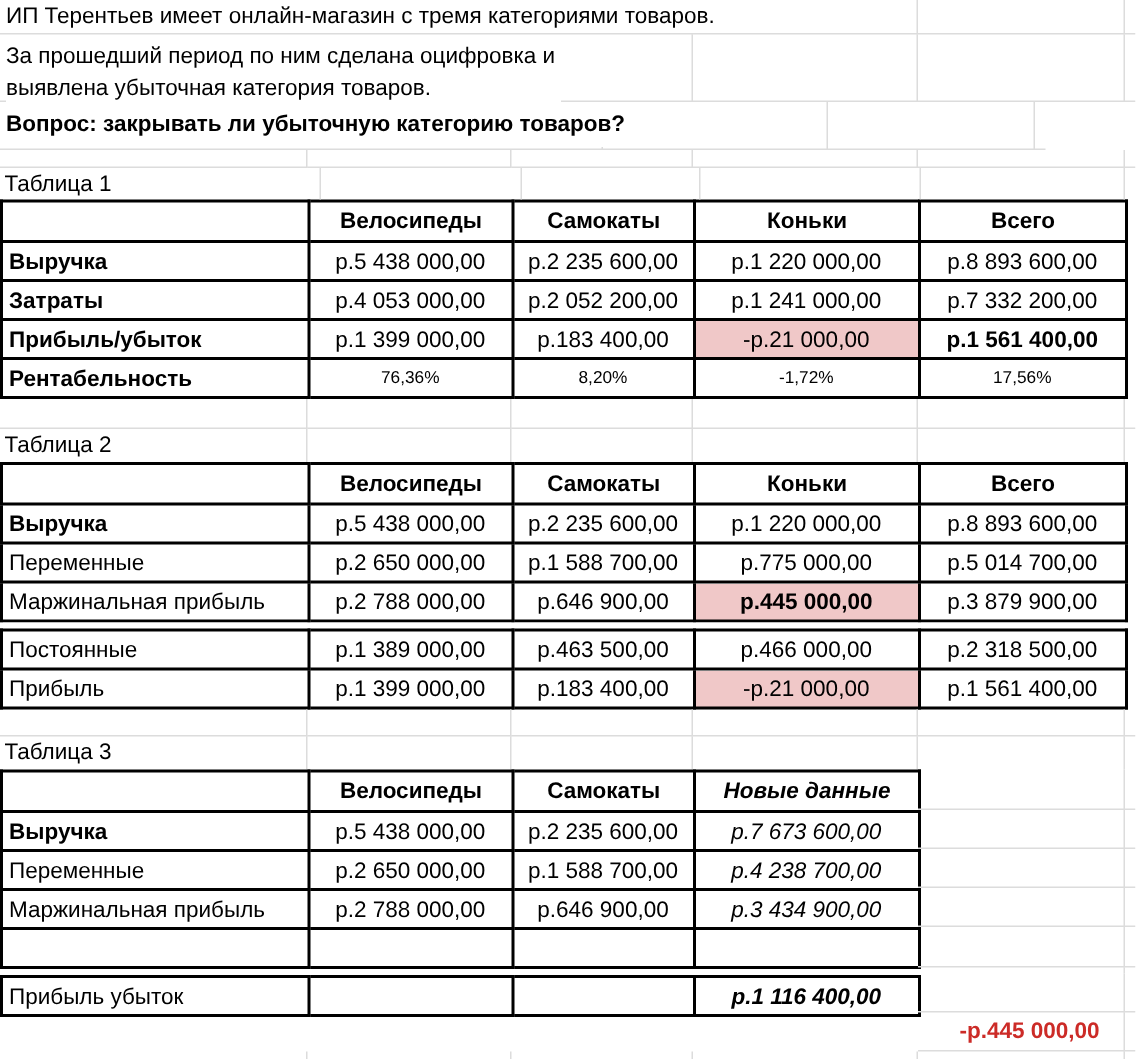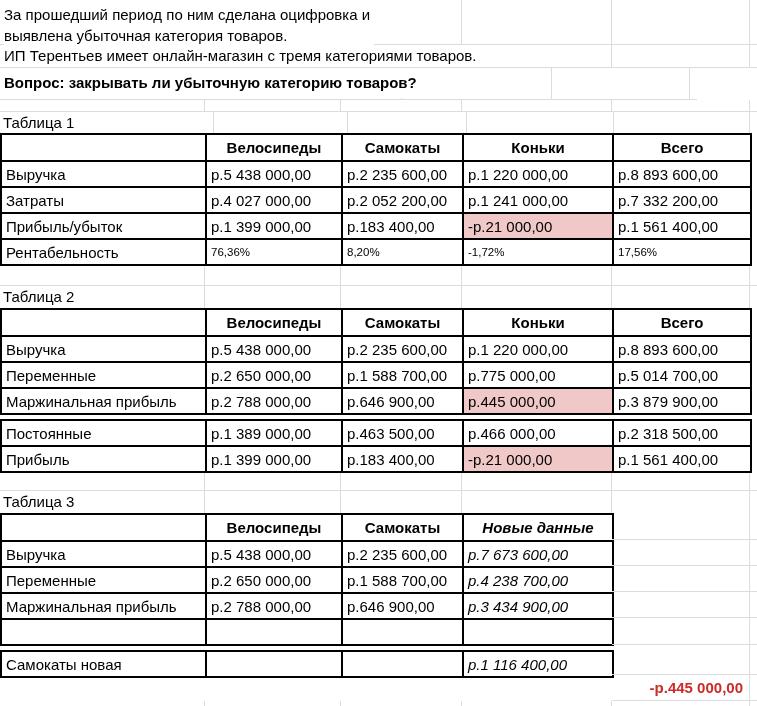--- a/index.html
+++ b/index.html
@@ -22,48 +22,48 @@
   .tbl-title { line-height:21px; padding-left:3px; }
 
   
   table.tbl { border-collapse:collapse; table-layout:fixed; }
   table.tbl td {
     border:2px solid #000; height:26px; padding:0 5px 0 4px;
     white-space:nowrap; overflow:hidden; vertical-align:middle;
   }
   tr.hdr td { text-align:center; font-weight:bold; height:27px; padding:0 2px; }
   td.lbl { text-align:left; }
-  td.val { text-align:left; }
-  .b { font-weight:normal; }
+  td.val { text-align:center; }
+  .b { font-weight:bold; }
   .i { font-style:italic; }
   .sm { font-size:11.5px; }
   .hl { background:var(--hl); }
   .spacer { height:4px; background:#fff; }
 
   .t3wrap { display:flex; }
   .delta {
     color:var(--neg); font-weight:bold; text-align:right;
-    padding-right:6px; line-height:26px;
+    padding-right:16px; line-height:26px;
   }
 </style>
 </head>
 <body>
 
 <div class="sheet">
 
+  <div class="bgrow" style="height:23px">
+    <div class="bgcell bb note" style="width:462px;line-height:22px"><span class="note-inner">ИП Терентьев имеет онлайн-магазин с тремя категориями товаров.</span></div>
+    <div class="bgcell bb" style="width:150px"></div>
+    <div class="bgcell bb" style="width:138px"></div>
+    <div class="bgcell bb noline" style="width:7px"></div>
+  </div>
+
   <div class="bgrow" style="height:45px">
     <div class="bgcell bb note pre" style="width:462px"><span class="note-inner pre">За прошедший период по ним сделана оцифровка и
 выявлена убыточная категория товаров.</span></div>
-    <div class="bgcell bb" style="width:150px"></div>
-    <div class="bgcell bb" style="width:138px"></div>
-    <div class="bgcell bb noline" style="width:7px"></div>
-  </div>
-
-  <div class="bgrow" style="height:23px">
-    <div class="bgcell bb note" style="width:462px;line-height:22px"><span class="note-inner">ИП Терентьев имеет онлайн-магазин с тремя категориями товаров.</span></div>
     <div class="bgcell bb" style="width:150px"></div>
     <div class="bgcell bb" style="width:138px"></div>
     <div class="bgcell bb noline" style="width:7px"></div>
   </div>
 
   <div class="bgrow" style="height:32px">
     <div class="bgcell bb note q" style="width:402px"><span class="note-inner">Вопрос: закрывать ли убыточную категорию товаров?</span></div>
     <div class="bgcell bb" style="width:150px"></div>
     <div class="bgcell bb" style="width:138px"></div>
     <div class="bgcell bb noline" style="width:7px"></div>
@@ -105,21 +105,21 @@
     </tr>
     <tr>
       <td class="lbl b">Выручка</td>
       <td class="val">р.5 438 000,00</td>
       <td class="val">р.2 235 600,00</td>
       <td class="val">р.1 220 000,00</td>
       <td class="val">р.8 893 600,00</td>
     </tr>
     <tr>
       <td class="lbl b">Затраты</td>
-      <td class="val">р.4 027 000,00</td>
+      <td class="val">р.4 053 000,00</td>
       <td class="val">р.2 052 200,00</td>
       <td class="val">р.1 241 000,00</td>
       <td class="val">р.7 332 200,00</td>
     </tr>
     <tr>
       <td class="lbl b">Прибыль/убыток</td>
       <td class="val">р.1 399 000,00</td>
       <td class="val">р.183 400,00</td>
       <td class="val hl">-р.21 000,00</td>
       <td class="val b">р.1 561 400,00</td>
@@ -279,21 +279,21 @@
       <div class="spacer"></div>
       <table class="tbl" style="width:612px">
         <colgroup>
             <col style="width:205px">
             <col style="width:136px">
             <col style="width:121px">
             <col style="width:150px">
           </colgroup>
         <tbody>
         <tr>
-          <td class="lbl">Самокаты новая</td>
+          <td class="lbl">Прибыль убыток</td>
           <td class="val"></td>
           <td class="val"></td>
           <td class="val i b">р.1 116 400,00</td>
         </tr>
       </tbody>
         </table>
     </div>
 
     <div style="width:145px">
       <div class="bgrow" style="height:27px;width:145px">

